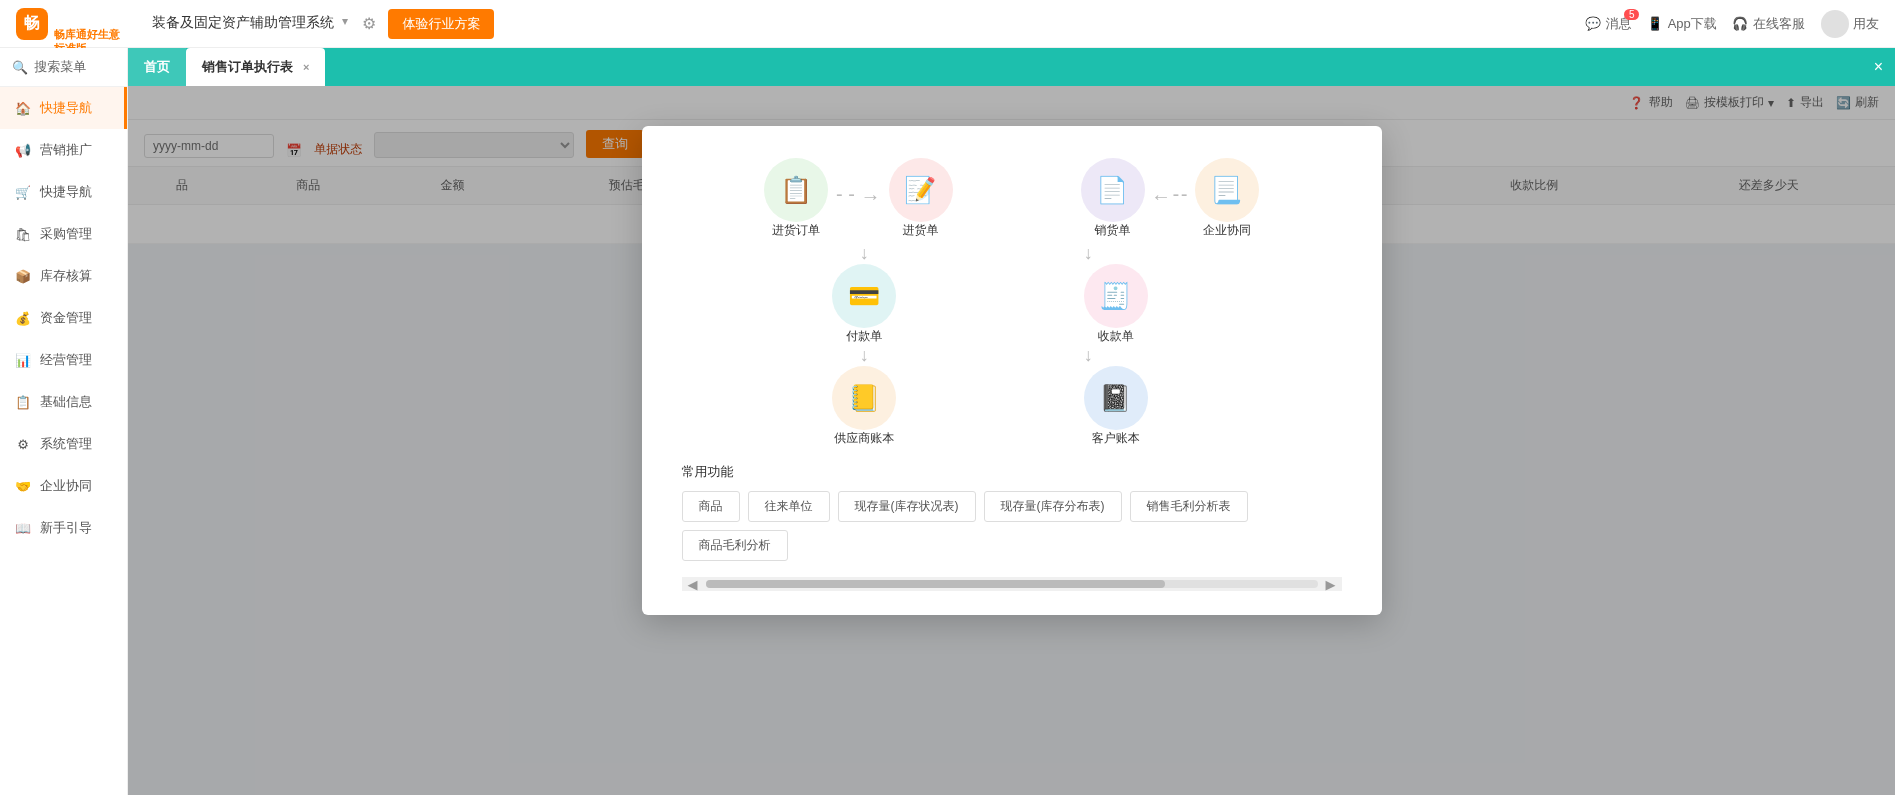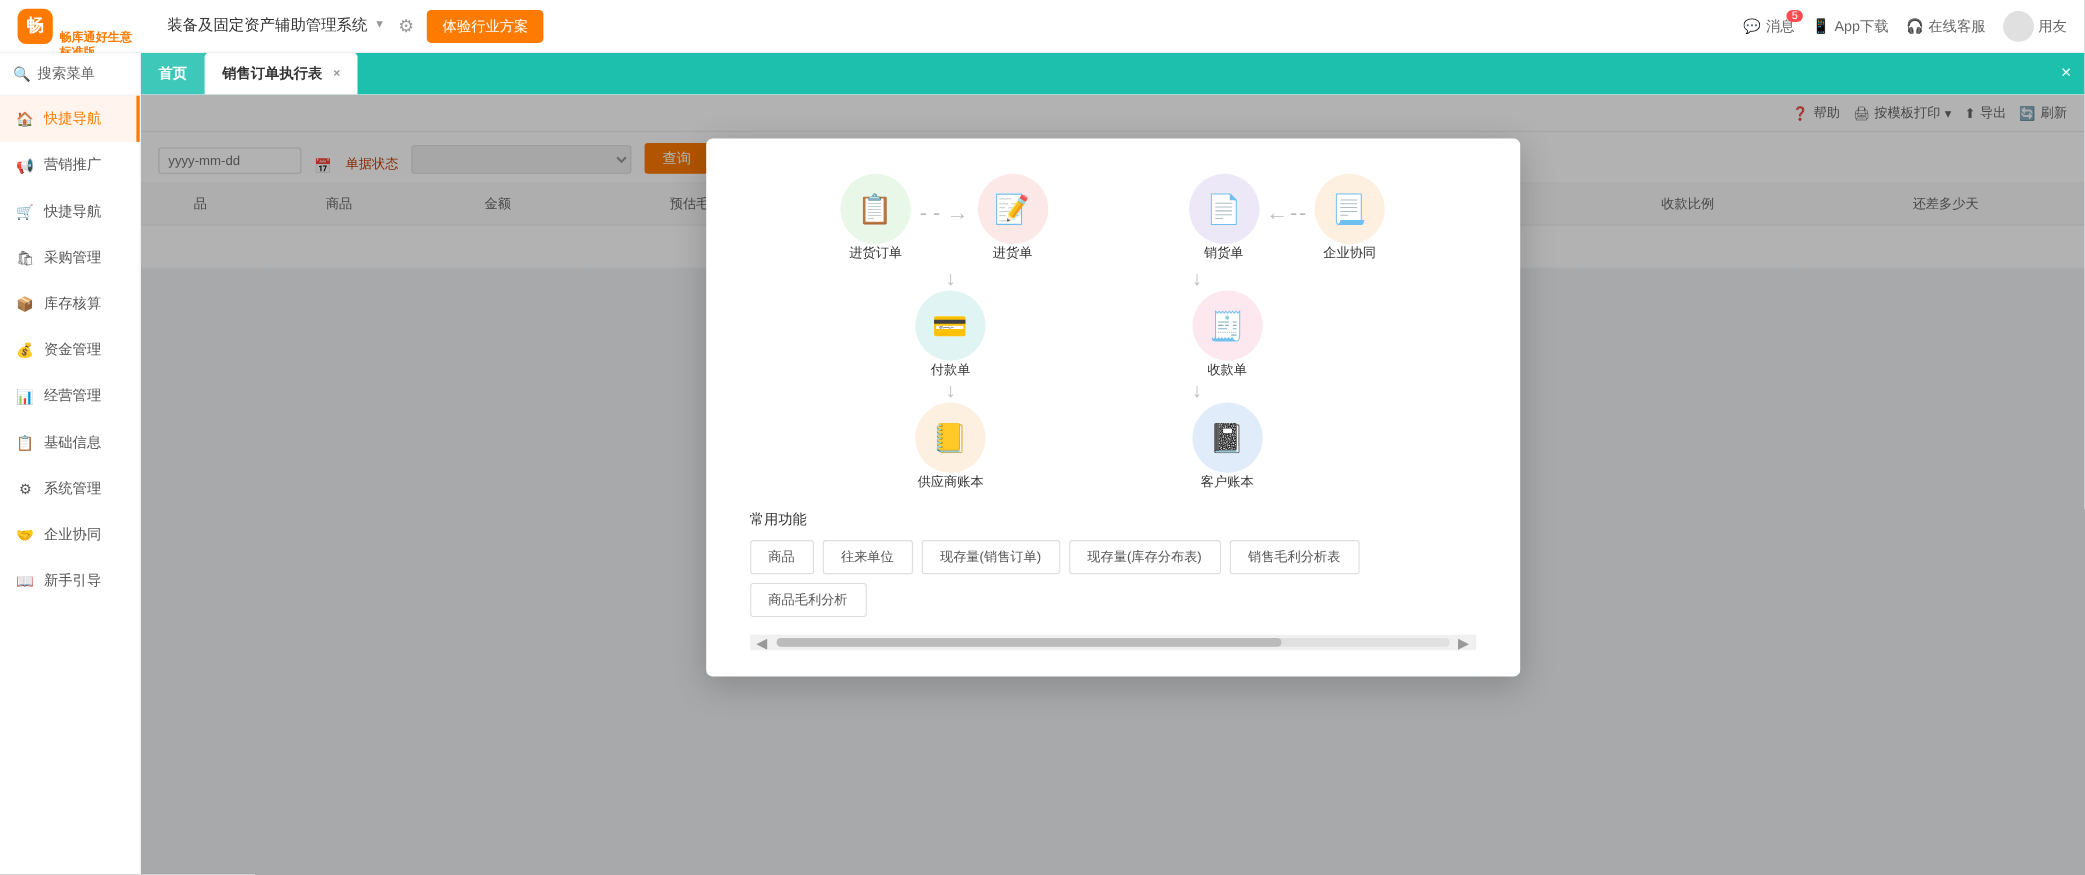--- a/index.html
+++ b/index.html
@@ -361,21 +361,21 @@
                   <span class="flow-label">客户账本</span>
                 </div>
               </div>
             </div>
 
             <div class="common-func">
               <div class="common-func-title">常用功能</div>
               <div class="func-buttons">
                 <button class="func-btn">商品</button>
                 <button class="func-btn">往来单位</button>
-                <button class="func-btn">现存量(销售订单)</button>
+                <button class="func-btn">现存量(库存状况表)</button>
                 <button class="func-btn">现存量(库存分布表)</button>
                 <button class="func-btn">销售毛利分析表</button>
                 <button class="func-btn">商品毛利分析</button>
               </div>
             </div>
 
             <div class="scroll-bar-container" style="margin-top:16px;">
               <span class="scroll-arrow">◀</span>
               <div class="scroll-track">
                 <div class="scroll-thumb"></div>

